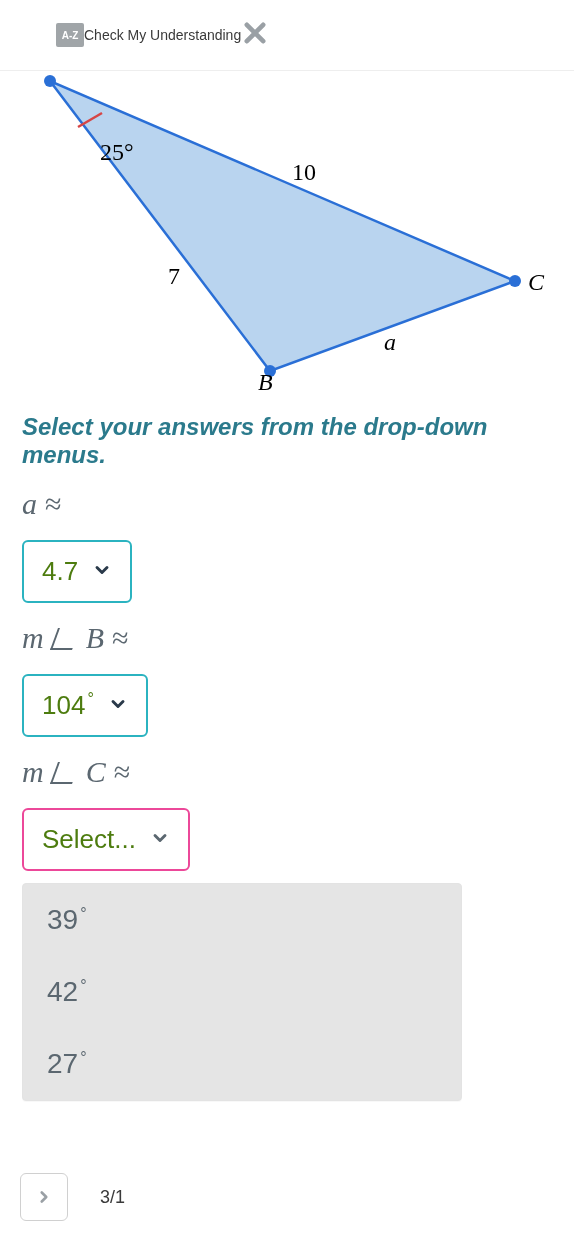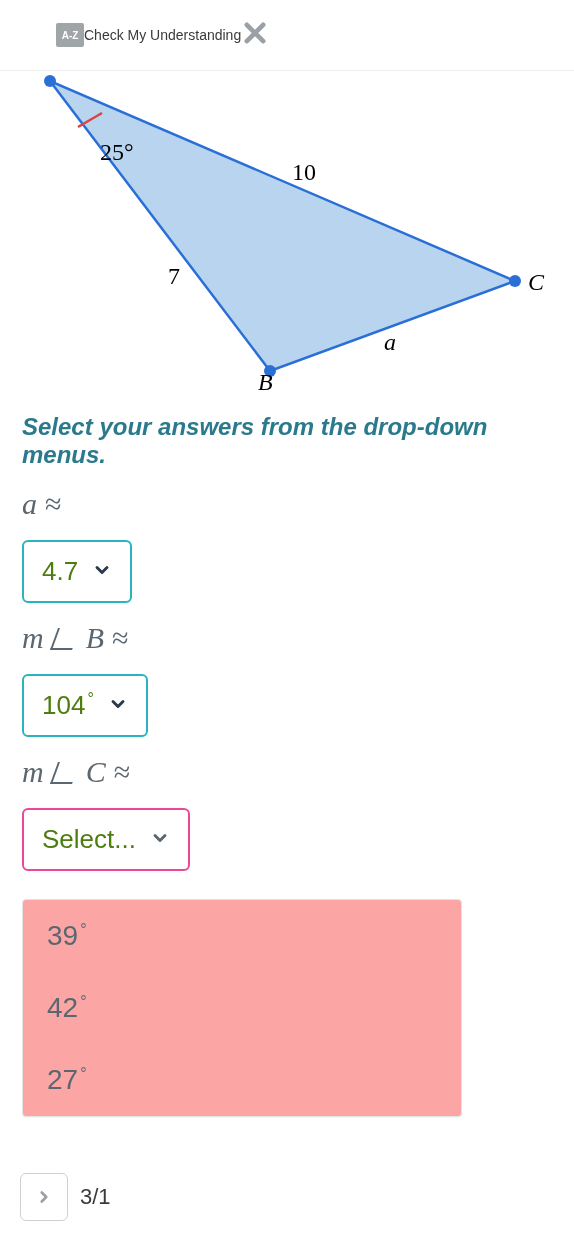--- a/index.html
+++ b/index.html
@@ -91,25 +91,25 @@
   }
   .dropdown.plain {
     border: 2px solid #ec4899;
   }
   .dropdown .deg { font-size: 16px; vertical-align: super; margin-left: 2px; }
   .chev {
     color: #2a3a4a;
   }
   .dropdown.plain .chev { color: #5b6770; }
   .options-panel {
-    margin-top: 28px;
+    margin-top: 12px;
     border: 1px solid #e3e3e3;
     border-radius: 4px;
     width: 440px;
-    background: #fca5a5;
+    background: #e5e5e5;
     box-shadow: 0 1px 1px rgba(0,0,0,0.03);
   }
   .option {
     padding: 20px 24px;
     font-size: 28px;
     color: #5b6770;
     cursor: pointer;
   }
   .option .deg { font-size: 16px; vertical-align: super; margin-left: 2px; }
   .footer {
@@ -127,23 +127,24 @@
     border: 1px solid #d0d0d0;
     border-radius: 6px;
     background: #fff;
     display: flex;
     align-items: center;
     justify-content: center;
     cursor: pointer;
   }
   .next-btn svg { stroke: #9aa0a5; }
   .page-count {
-    font-size: 22px;
+    font-size: 18px;
     color: #3a3a3a;
     font-weight: 500;
+    margin-left: 20px;
   }
   .tri-label {
     position: absolute;
     font-family: "Times New Roman", serif;
     font-style: italic;
     font-size: 24px;
     font-weight: 500;
   }
   .c-label { font-style: italic; }
 </style>

